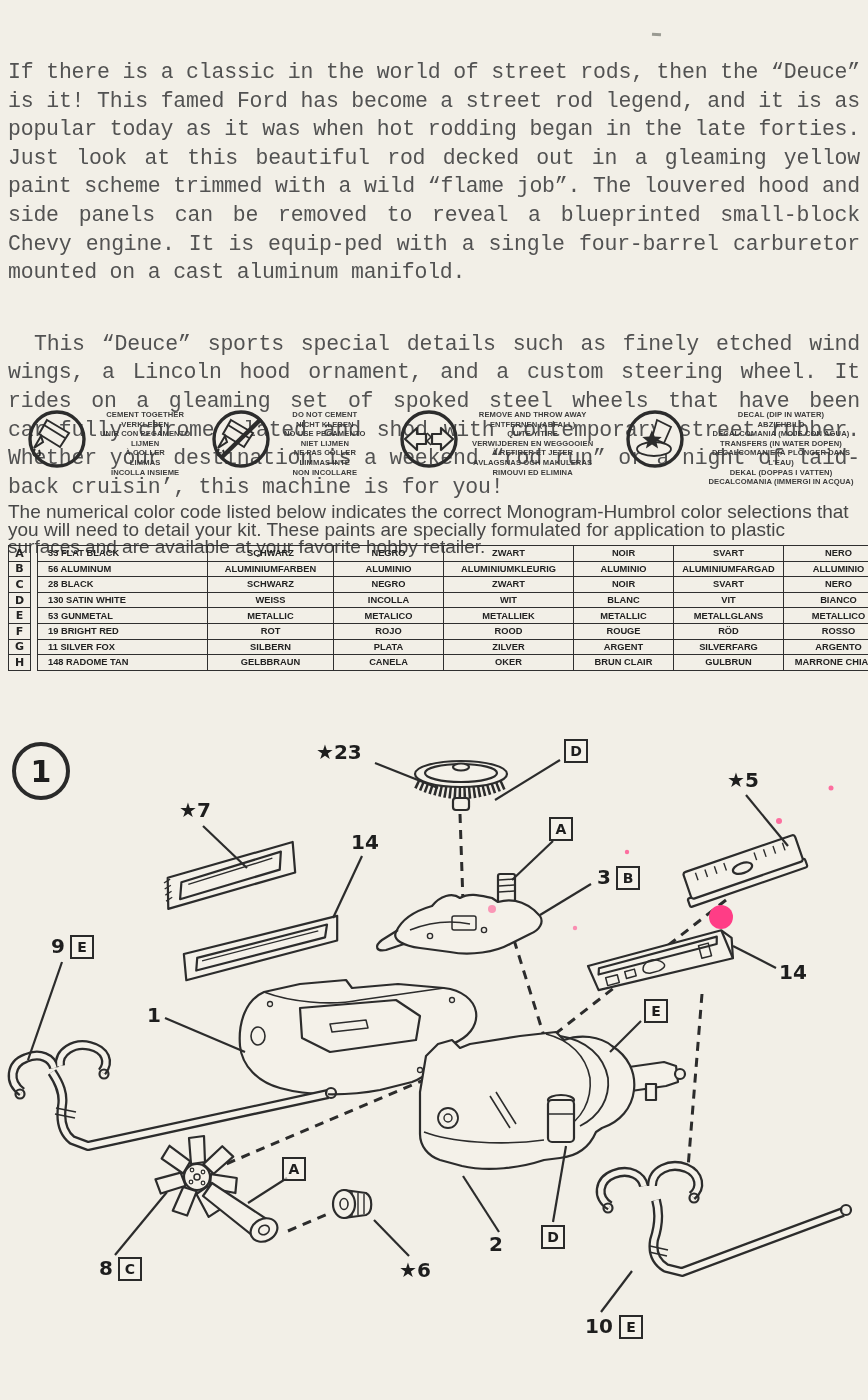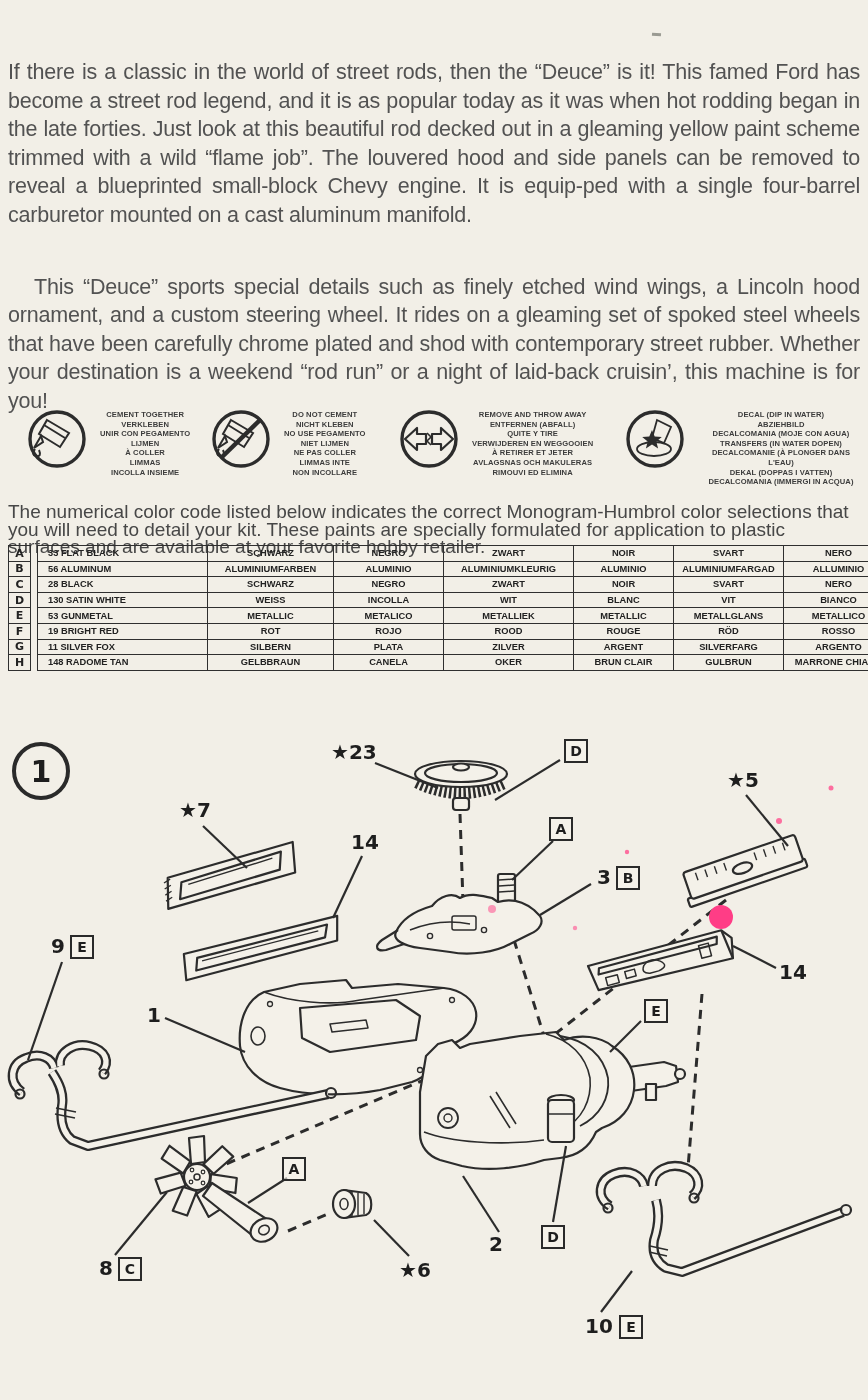--- a/index.html
+++ b/index.html
@@ -2,21 +2,21 @@
 <html><head>
 <meta charset="utf-8">
 <style>
   html,body{margin:0;padding:0;}
   body{width:868px;height:1400px;background:#f2efe7;position:relative;overflow:hidden;
        font-family:"Liberation Sans",sans-serif;}
   .abs{position:absolute;}
   
   .intro{left:8px;top:58px;width:852px;color:#525252;font-size:21.5px;line-height:28.6px;
          letter-spacing:-0.2px;}
-  .intro p{margin:0;text-align:justify;}
+  .intro p{margin:0;text-align:justify;font-family:Liberation Mono, monospace;}
   .intro p.p2{text-indent:26px;margin-top:43px;}
   
   .symrow{left:0;top:402px;width:868px;height:92px;}
   .symgroup{position:absolute;top:0;display:flex;}
   .symcircle{width:62px;height:62px;flex:0 0 62px;margin-top:6px;}
   .symtext{margin-left:12px;margin-top:8px;font-size:7.6px;line-height:9.6px;font-weight:bold;
            color:#3c3c3c;white-space:pre-line;letter-spacing:0.1px;text-align:center;}
   
   .note{left:8px;top:503px;width:852px;font-size:19px;line-height:17.5px;color:#474747;}
   
@@ -438,21 +438,21 @@
     <circle cx="627" cy="852" r="2.2" opacity="0.8"></circle>
     <circle cx="492" cy="909" r="4" opacity="0.55"></circle>
     <circle cx="575" cy="928" r="2.2" opacity="0.6"></circle>
   </g>
 </svg>
 
 <div class="stepcircle">
   <span>1</span>
 </div>
 
-<div class="pl" style="left:331px;top:741px">★23</div>
+<div class="pl" style="left:316px;top:741px">★23</div>
 <div class="plbox" style="left:564px;top:739px">D</div>
 <div class="pl" style="left:179px;top:799px">★7</div>
 <div class="pl" style="left:351px;top:831px">14</div>
 <div class="plbox" style="left:549px;top:817px">A</div>
 <div class="pl" style="left:597px;top:866px">3</div>
 <div class="plbox" style="left:616px;top:866px">B</div>
 <div class="pl" style="left:727px;top:769px">★5</div>
 <div class="pl" style="left:779px;top:961px">14</div>
 <div class="pl" style="left:51px;top:935px">9</div>
 <div class="plbox" style="left:70px;top:935px">E</div>

